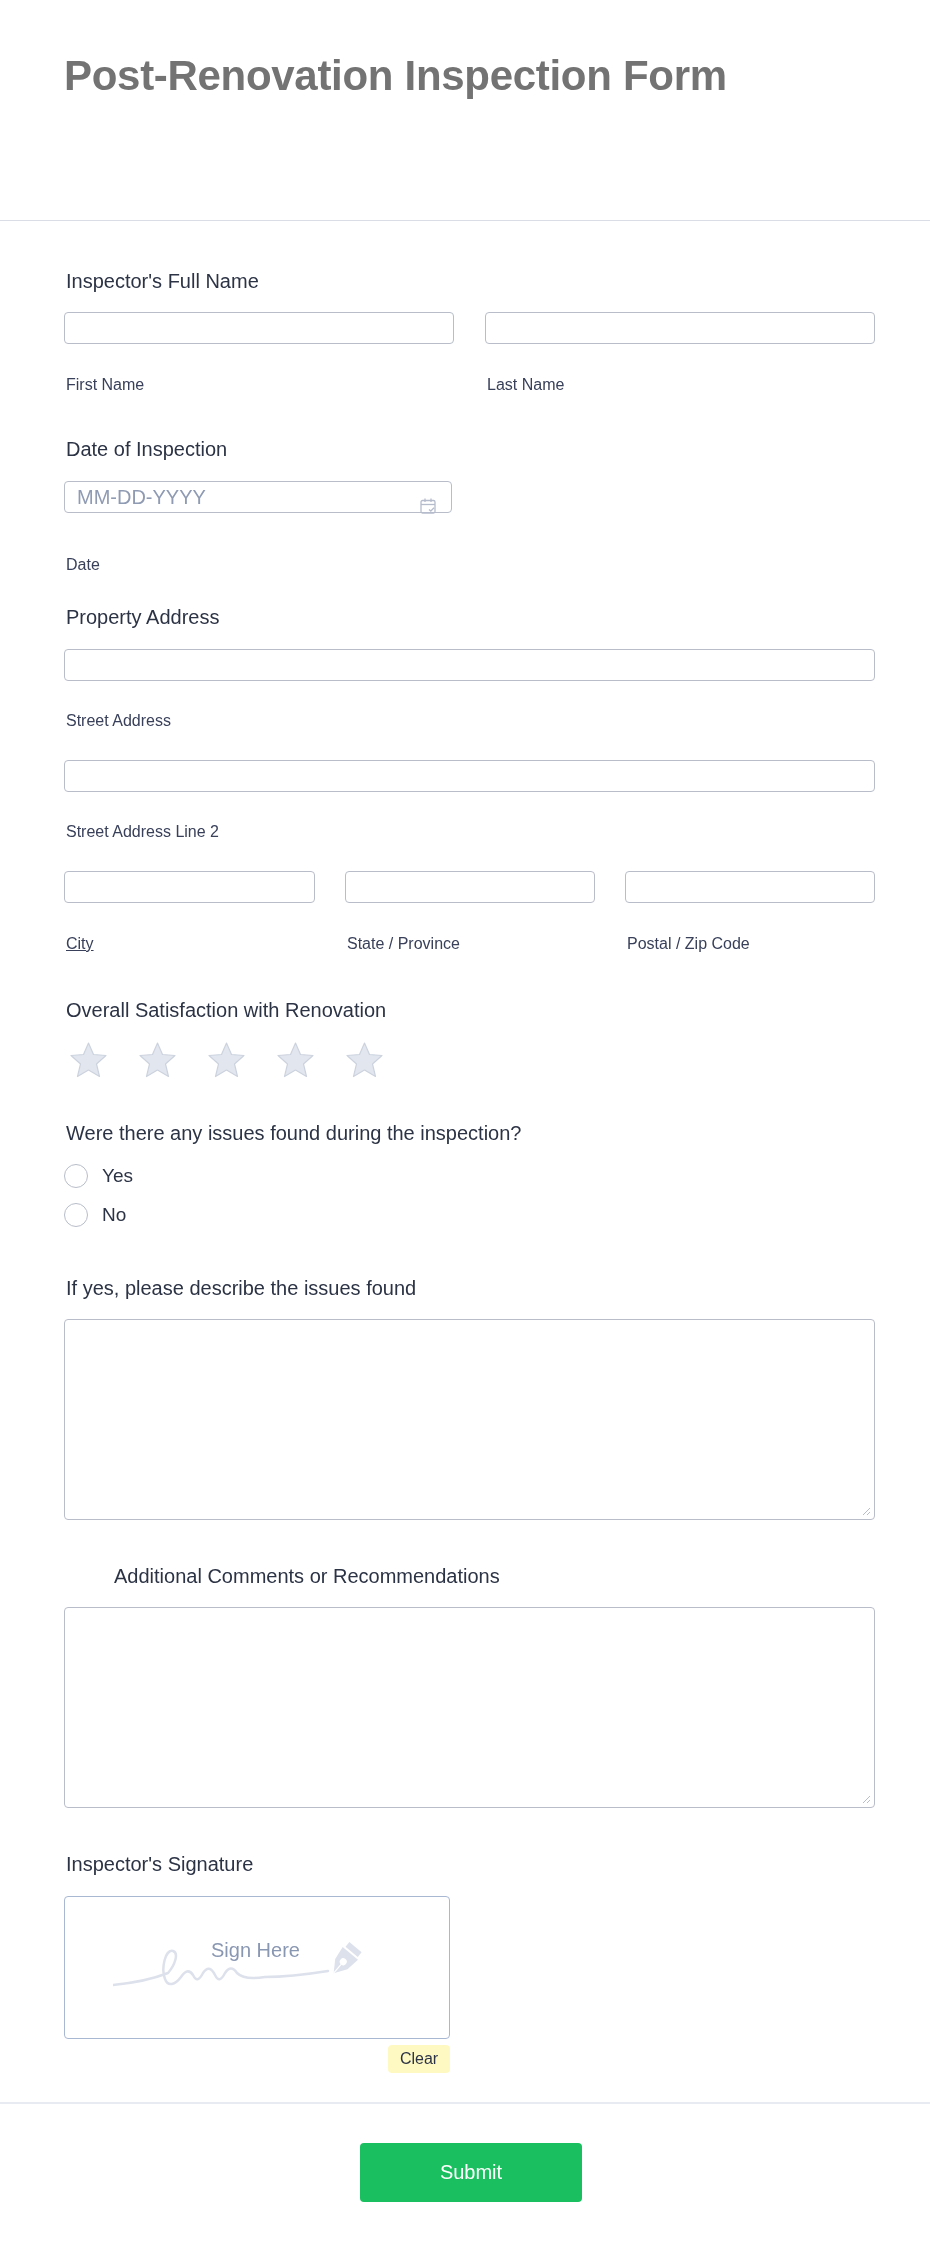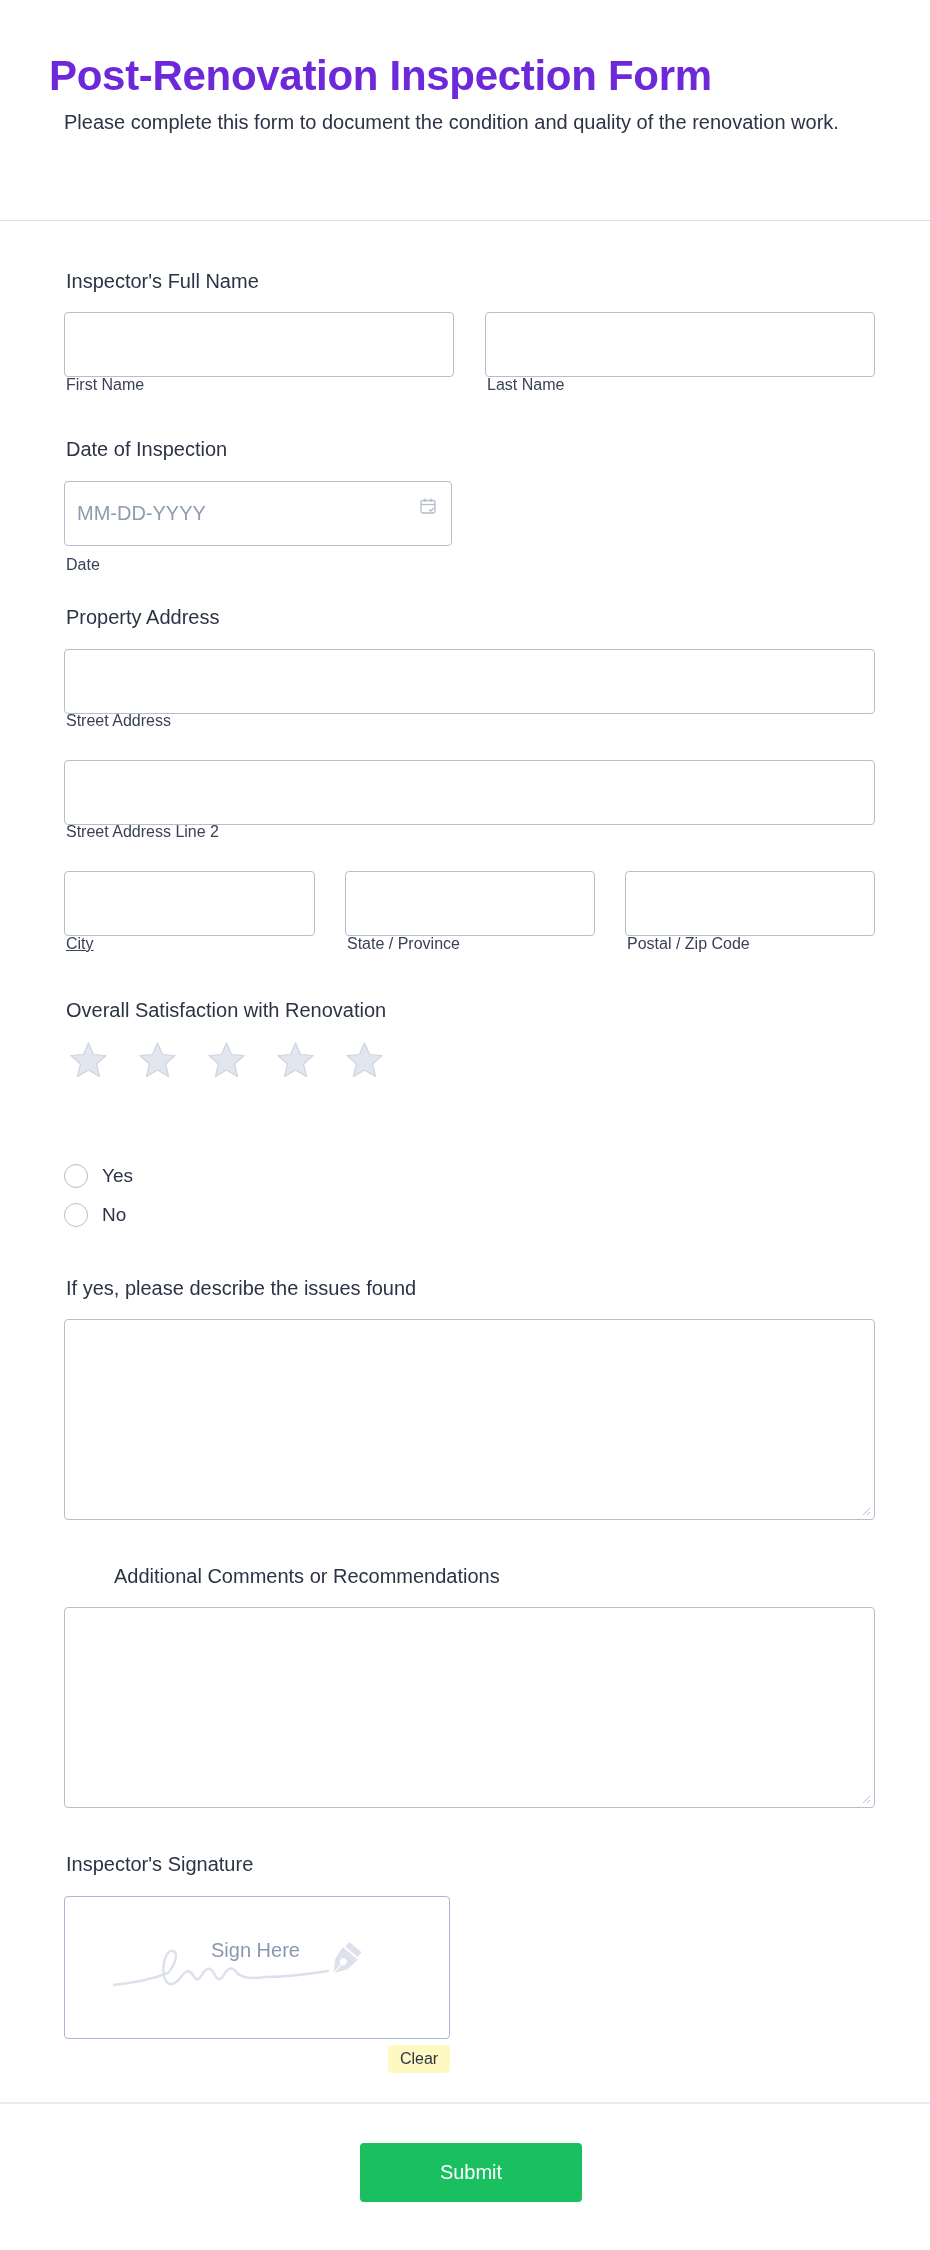--- a/index.html
+++ b/index.html
@@ -1,27 +1,27 @@
 <!DOCTYPE html>
 <html><head>
 <meta charset="utf-8">
 <style>
   * { box-sizing: border-box; margin: 0; padding: 0; }
   html, body { width: 930px; background: #ffffff; }
   body { font-family: "Liberation Sans", "DejaVu Sans", sans-serif; color: #2c3345; }
   .page { width: 930px; height: 2250px; position: relative; background: #fff; }
 
   .header { position: absolute; left: 0; top: 0; width: 930px; height: 221px; border-bottom: 1px solid #dadde6; }
-  .title { position: absolute; left: 49px; top: 52px; font-size: 42px; font-weight: 700; color: #6d28d9; letter-spacing: -0.3px; }
+  .title { position: absolute; left: 64px; top: 52px; font-size: 42px; font-weight: 700; color: #737373; letter-spacing: -0.3px; }
   .subtitle { position: absolute; left: 64px; top: 106px; width: 810px; font-size: 20px; line-height: 33px; color: #2c3345; }
 
   .q-label { position: absolute; left: 66px; font-size: 20px; color: #2c3345; }
   .sub-label { position: absolute; font-size: 16px; color: #39405a; }
 
-  .input { position: absolute; height: 65px; border: 1px solid #b8bdc9; border-radius: 4px; background: #fff; }
+  .input { position: absolute; height: 32px; border: 1px solid #b8bdc9; border-radius: 4px; background: #fff; }
   .input input { width: 100%; height: 100%; border: none; outline: none; background: transparent; padding: 0 12px; font-size: 20px; font-family: "Liberation Sans", sans-serif; color: #2c3345; border-radius: 4px; }
   .input input::placeholder { color: #8f9bb3; }
 
   .cal-icon { position: absolute; right: 14px; top: 15px; width: 18px; height: 18px; }
 
   .stars { position: absolute; left: 64px; top: 1040px; display: flex; gap: 20px; }
   .star { width: 49px; height: 40px; cursor: pointer; }
 
   .radio-row { position: absolute; left: 64px; display: flex; align-items: center; gap: 14px; cursor: pointer; }
   .radio { width: 24px; height: 24px; border: 1px solid #b8bdc9; border-radius: 50%; background: #fff; }
@@ -39,21 +39,20 @@
   .footer { position: absolute; left: 0; top: 2102px; width: 930px; height: 148px; border-top: 2px solid #e8ebf1; }
   .submit-btn { position: absolute; left: 360px; top: 39px; width: 222px; height: 59px; background: #1abf5f; color: #fff; border: none; border-radius: 4px; font-size: 20px; font-family: "Liberation Sans", sans-serif; cursor: pointer; }
 </style>
 </head>
 <body>
 
 <div class="page">
 
   <div class="header">
     <h1 class="title">Post-Renovation Inspection Form</h1>
-    <p class="subtitle">Please complete this form to document the condition and quality of the renovation work.</p>
   </div>
 
   <div class="q-label" style="top:270px;">Inspector's Full Name</div>
   <div class="input" style="left:64px; top:312px; width:390px;">
     <input type="text" value="" style="">
   </div>
   <div class="sub-label" style="left:66px; top:376px;">First Name</div>
   <div class="input" style="left:485px; top:312px; width:390px;">
     <input type="text" value="" style="">
   </div>
@@ -110,20 +109,21 @@
         <path d="M20 3 L25 14.5 L37.5 15.5 L28 24 L31 36.5 L20 30 L9 36.5 L12 24 L2.5 15.5 L15 14.5 Z" fill="#e2e6ee" stroke="#cdd3de" stroke-width="1.2" stroke-linejoin="round"></path>
       </svg>
     <svg class="star" viewBox="0 0 40 40">
         <path d="M20 3 L25 14.5 L37.5 15.5 L28 24 L31 36.5 L20 30 L9 36.5 L12 24 L2.5 15.5 L15 14.5 Z" fill="#e2e6ee" stroke="#cdd3de" stroke-width="1.2" stroke-linejoin="round"></path>
       </svg>
     <svg class="star" viewBox="0 0 40 40">
         <path d="M20 3 L25 14.5 L37.5 15.5 L28 24 L31 36.5 L20 30 L9 36.5 L12 24 L2.5 15.5 L15 14.5 Z" fill="#e2e6ee" stroke="#cdd3de" stroke-width="1.2" stroke-linejoin="round"></path>
       </svg>
   </div>
 
+  <div class="q-label" style="top:1122px;">Were there any issues found during the inspection?</div>
   <label class="radio-row" style="top:1164px;">
     <span class="radio"></span>
     <span class="radio-text">Yes</span>
   </label>
   <label class="radio-row" style="top:1203px;">
     <span class="radio"></span>
     <span class="radio-text">No</span>
   </label>
 
   <div class="q-label" style="top:1277px;">If yes, please describe the issues found</div>

